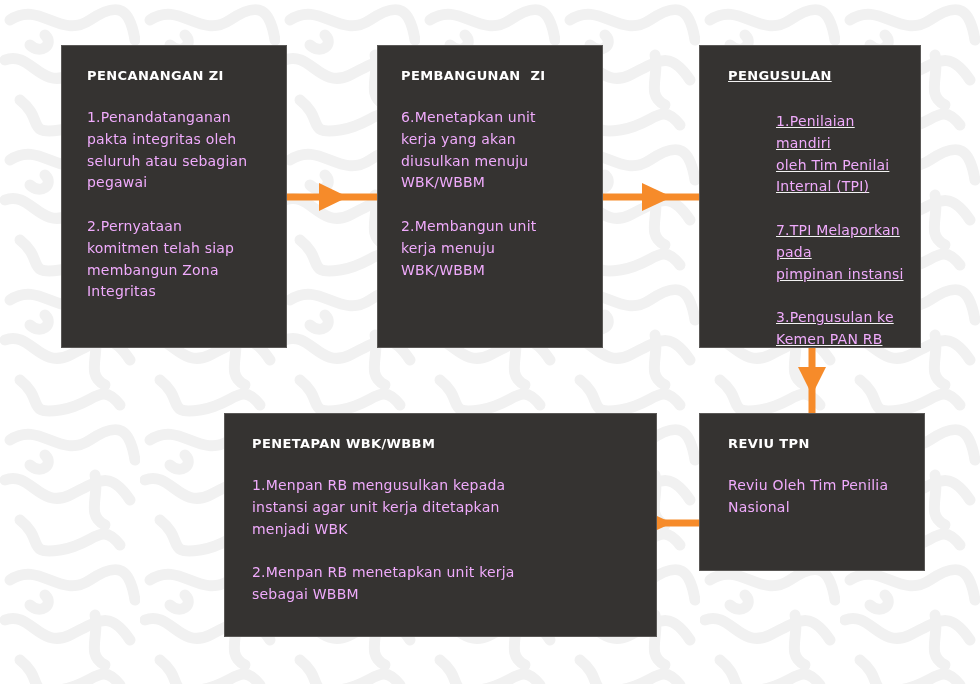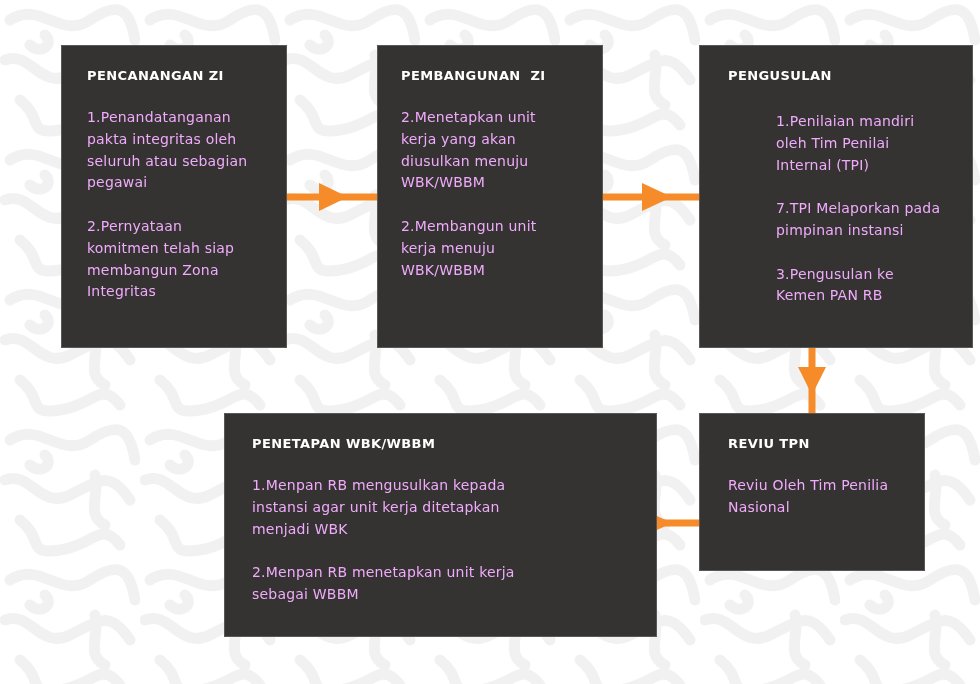--- a/index.html
+++ b/index.html
@@ -73,31 +73,31 @@
     <div class="para">2.Pernyataan
 komitmen telah siap
 membangun Zona
 Integritas</div>
   </div>
 </div>
 
 <div class="box" style="left:378px; top:46px; width:224px; height:301px; padding:22px 20px 10px 23px;">
   <div class="box-title">PEMBANGUNAN  ZI</div>
   <div class="box-body">
-    <div class="para">2.Menetapkan unit
+    <div class="para">6.Menetapkan unit
 kerja yang akan
 diusulkan menuju
 WBK/WBBM</div>
     <div class="para">2.Membangun unit
 kerja menuju
 WBK/WBBM</div>
   </div>
 </div>
 
-<div class="box" style="left:700px; top:46px; width:272px; height:301px; padding:22px 16px 0 28px;">
+<div class="box" style="left:700px; top:46px; width:220px; height:301px; padding:22px 16px 0 28px;text-decoration:underline;">
   <div class="box-title">PENGUSULAN</div>
   <div class="box-body" style="padding-top:4px;margin-left:48px;">
     <div class="para">1.Penilaian mandiri
 oleh Tim Penilai
 Internal (TPI)</div>
     <div class="para">7.TPI Melaporkan pada
 pimpinan instansi</div>
     <div class="para">3.Pengusulan ke
 Kemen PAN RB</div>
   </div>

